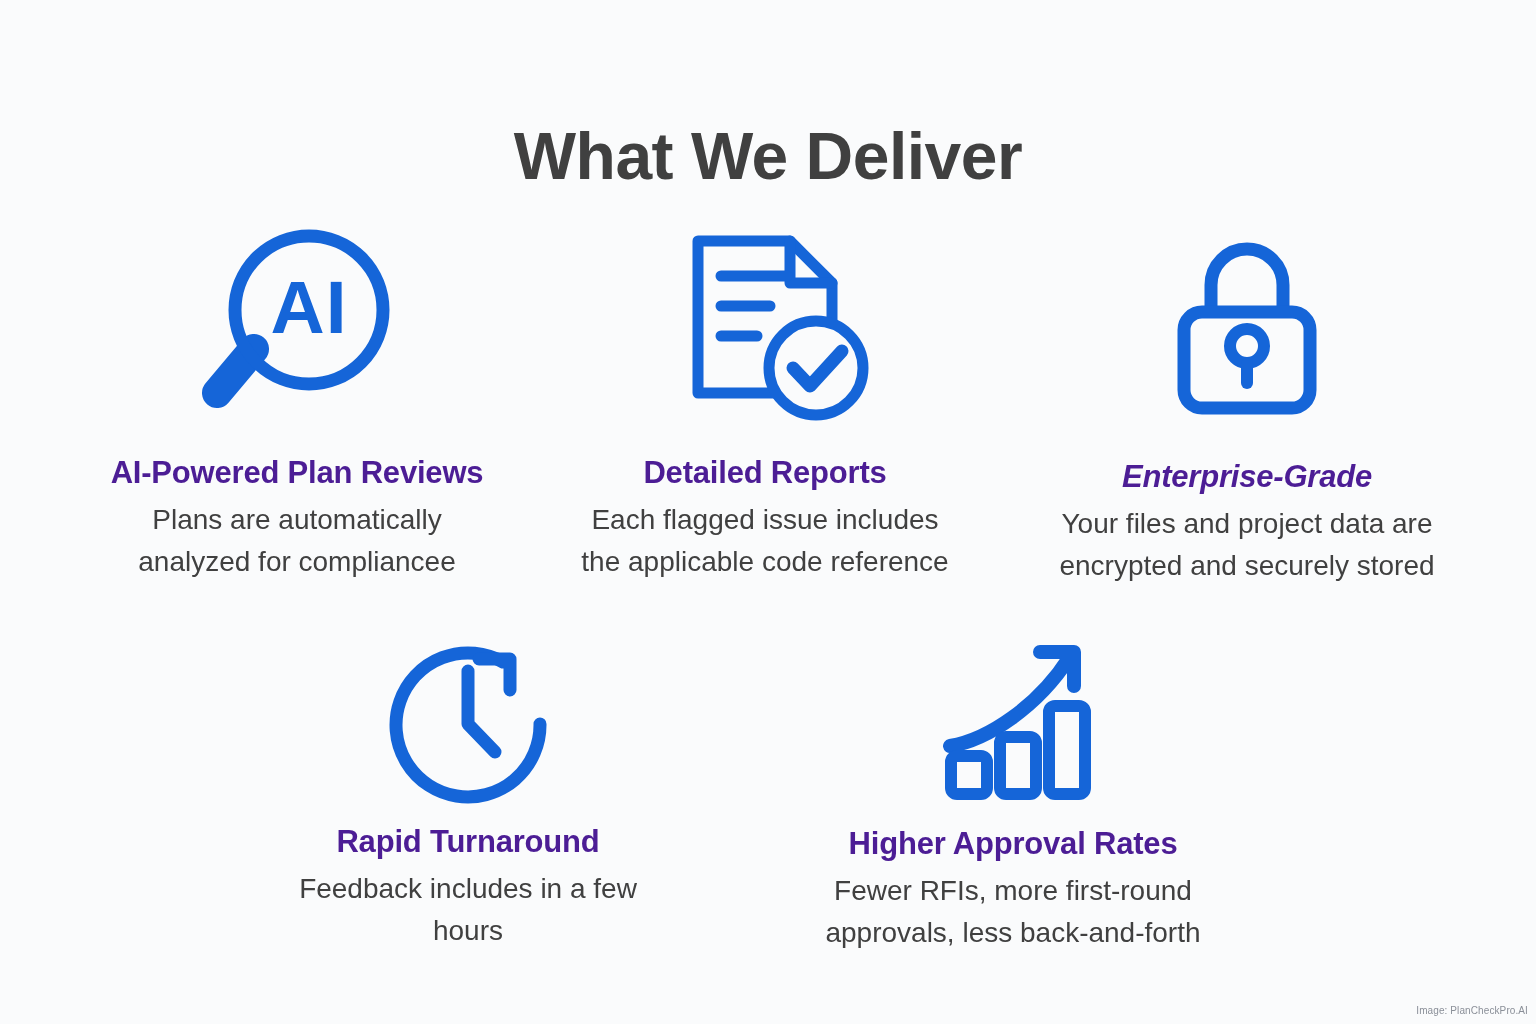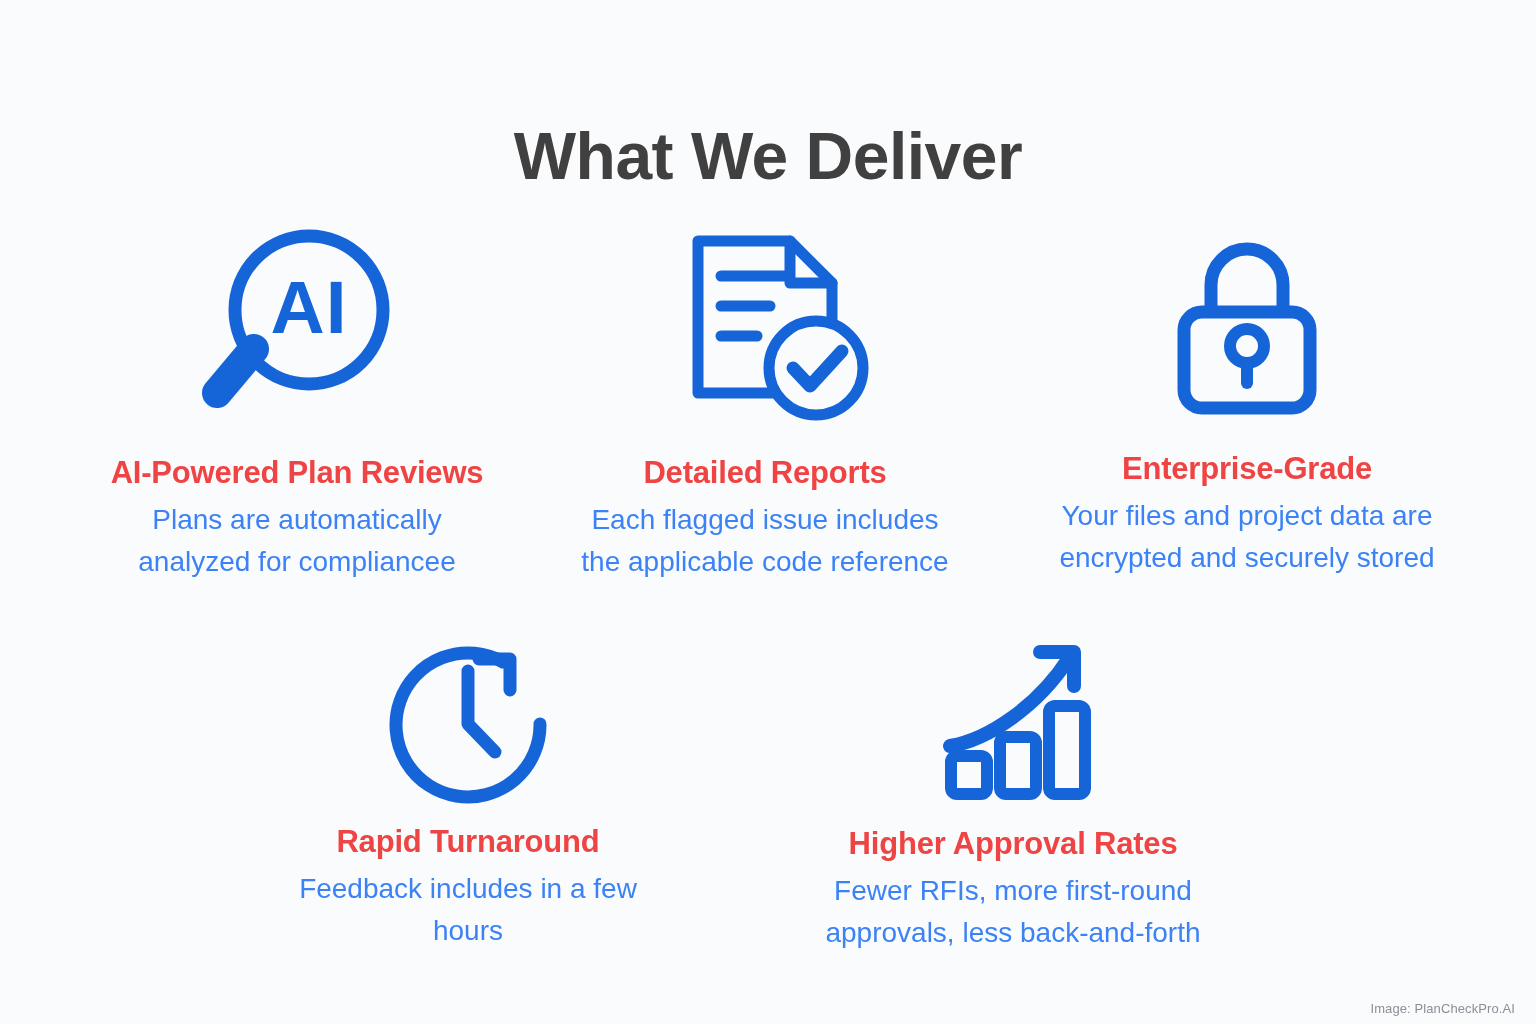--- a/index.html
+++ b/index.html
@@ -42,54 +42,54 @@
     text-align: center;
   }
   .feature-icon {
     display: block;
     margin: 0 auto;
     line-height: 0;
   }
   .feature-title {
     font-size: 31px;
     font-weight: 700;
-    color: #ef4444;
+    color: #4c1d95;
     line-height: 1.50;
     margin-top: 8px;
     letter-spacing: -0.2px;
   }
   .feature-desc {
     font-size: 28px;
     font-weight: 400;
-    color: #3b82f6;
+    color: #404040;
     line-height: 1.52;
     margin-top: 2px;
   }
 
   
   #feature-ai        { left: 47px;   top: 228px; width: 500px; }
   #feature-reports   { left: 545px;  top: 228px; width: 440px; }
   #feature-security  { left: 1000px; top: 228px; width: 494px; }
 
   
   #feature-turnaround { left: 228px; top: 628px; width: 480px; }
   #feature-approval   { left: 768px; top: 628px; width: 490px; }
 
   #feature-ai .feature-title         { margin-top: 12px; }
   #feature-reports .feature-title    { margin-top: 12px; }
-  #feature-security .feature-title   { margin-top: 8px; }
+  #feature-security .feature-title   { margin-top: 16px; font-style: italic; }
   #feature-turnaround .feature-title { margin-top: 6px; }
   #feature-approval .feature-title   { margin-top: 8px; }
 
   
   .watermark {
     position: absolute;
-    right: 21px;
+    right: 8px;
     bottom: 8px;
-    font-size: 13px;
+    font-size: 10px;
     color: #8a8f98;
     letter-spacing: 0.1px;
     margin-top: 32px;
   }
 </style>
 </head>
 <body>
 
 <div class="page">
 

